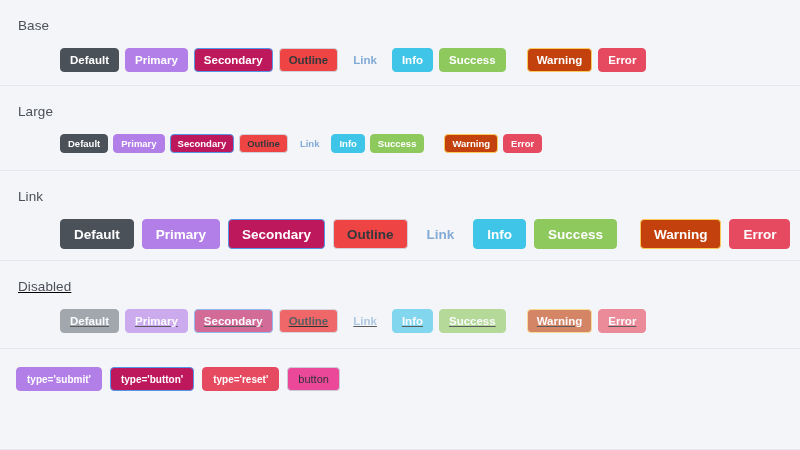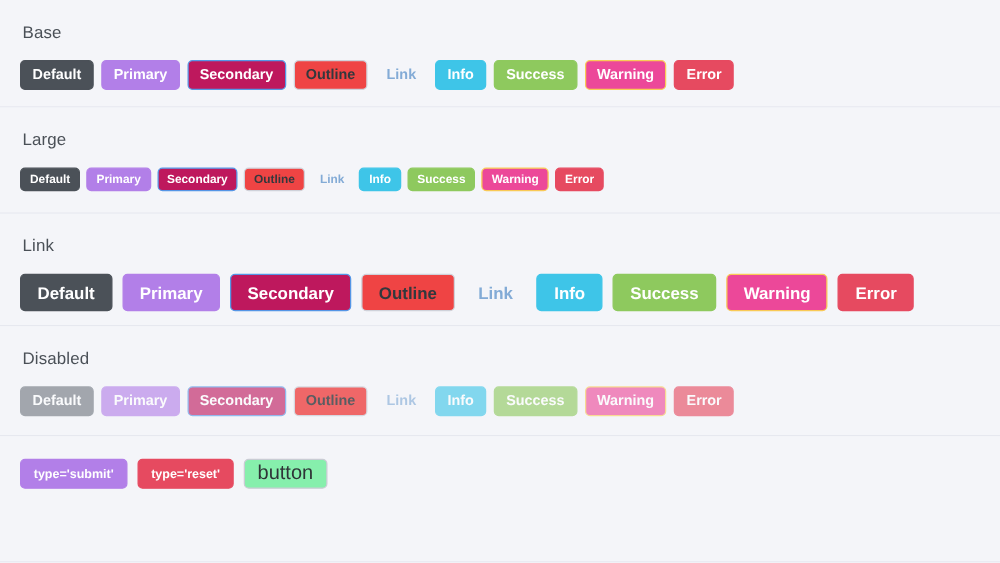--- a/index.html
+++ b/index.html
@@ -79,27 +79,27 @@
     margin-right: 5px;
   }
   .size-large {
     height: 30px;
     padding: 0 13px;
     font-size: 13.5px;
     margin-right: 8px;
   }
 
   
-  .v-default   { background: #4b5158; border-color: #4b5158; }
+  .v-default   { background: #4b5158; border-color: #4b5158; margin-left: 44px; }
   .v-primary   { background: #b27fe8; border-color: #b27fe8; }
   .v-secondary { background: #be185d; border-color: #5596e6; }
   .v-outline   { background: #ef4444; border-color: #cfd2da; color: #33383d; font-weight: bold; }
   .v-info      { background: #3ec5e8; border-color: #3ec5e8; }
   .v-success   { background: #8ec95e; border-color: #8ec95e; }
-  .v-warning   { background: #ec4899; border-color: #f9ca56; }
+  .v-warning   { background: #c2410c; border-color: #f9ca56; margin-left: 15px; }
   .v-error     { background: #e64a60; border-color: #e64a60; }
 
   .v-link {
     background: transparent;
     border-color: transparent;
     color: #83abd6;
     font-weight: bold;
   }
 
   
@@ -116,32 +116,32 @@
   .is-disabled.v-outline { opacity: 0.8; }
 
   
   .size-form {
     height: 24px;
     padding: 0 10px;
     font-size: 10px;
     margin-right: 8px;
   }
   .v-plain {
-    background: #86efac;
+    background: #ec4899;
     border-color: #c9ccd4;
     color: #2f3337;
     font-weight: normal;
-    font-size: 16px;
+    font-size: 11px;
   }
 
   
   #sec-base     { height: 86px; }
   #sec-small    { height: 85px; }
   #sec-large    { height: 90px; }
-  #sec-disabled { height: 88px; }
+  #sec-disabled { height: 88px; text-decoration: underline; }
   #sec-form     { height: 101px; }
 </style>
 </head>
 <body>
 
 <div id="page">
 
   <div class="section" id="sec-base">
     <div class="section-title">Base</div>
     <div class="btn-row">
@@ -198,18 +198,19 @@
       <button class="btn size-base v-info is-disabled" disabled="">Info</button>
       <button class="btn size-base v-success is-disabled" disabled="">Success</button>
       <button class="btn size-base v-warning is-disabled" disabled="">Warning</button>
       <button class="btn size-base v-error is-disabled" disabled="">Error</button>
     </div>
   </div>
 
   <div class="section" id="sec-form">
     <div class="btn-row">
       <input type="submit" class="btn size-form v-primary" value="type='submit'" style="">
+      <input type="button" class="btn size-form v-secondary" value="type='button'" style="">
       <input type="reset" class="btn size-form v-error" value="type='reset'" style="">
       <button class="btn size-form v-plain">button</button>
     </div>
   </div>
 
 </div>
 
 </body></html>

